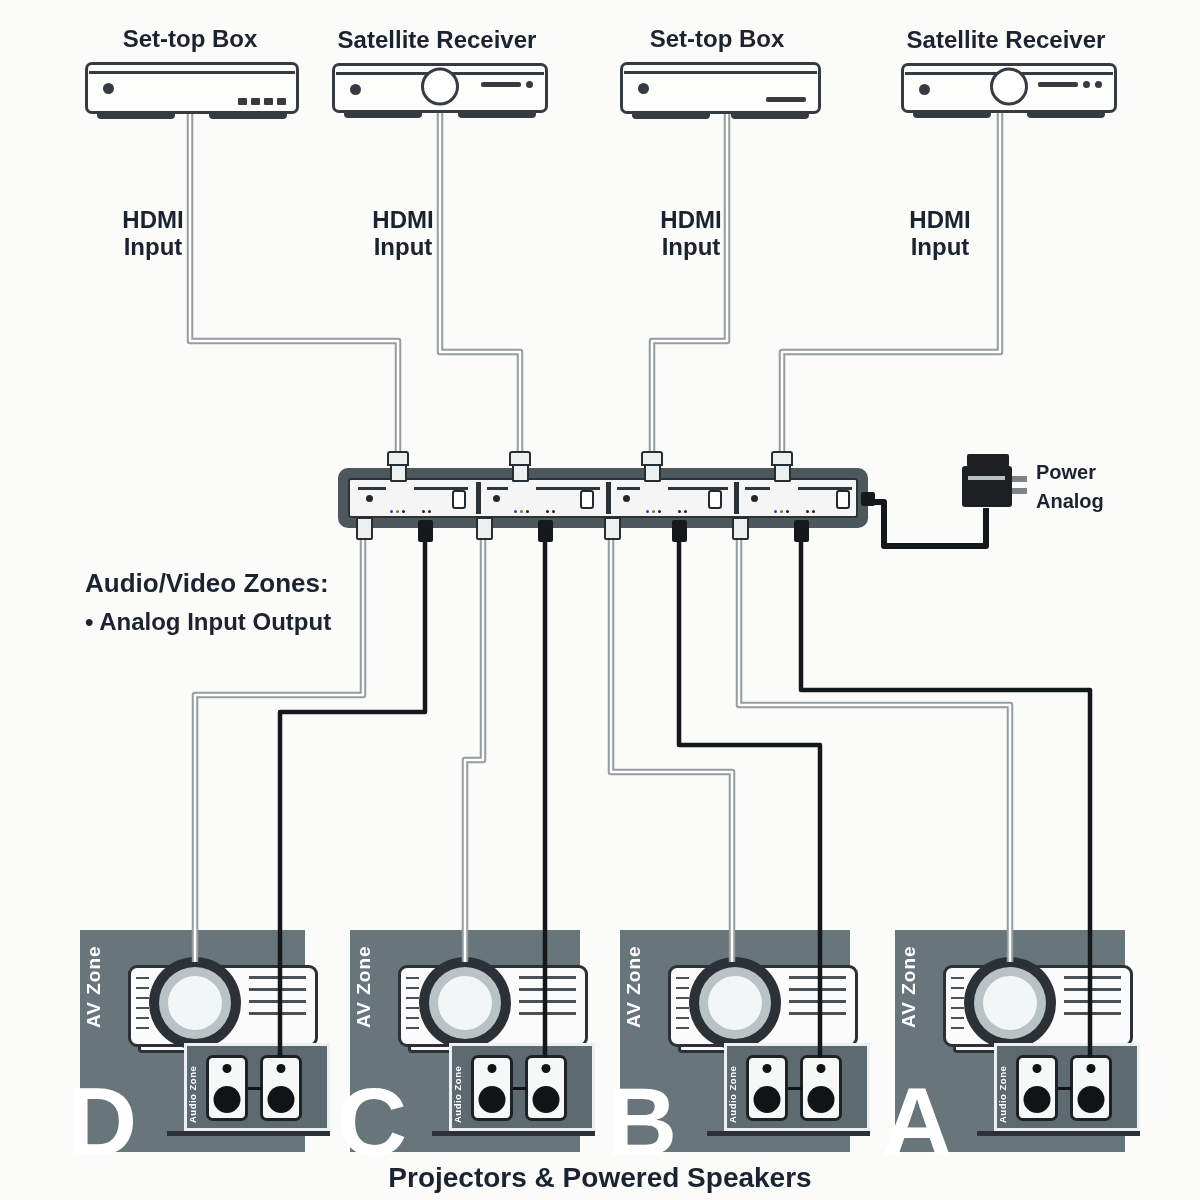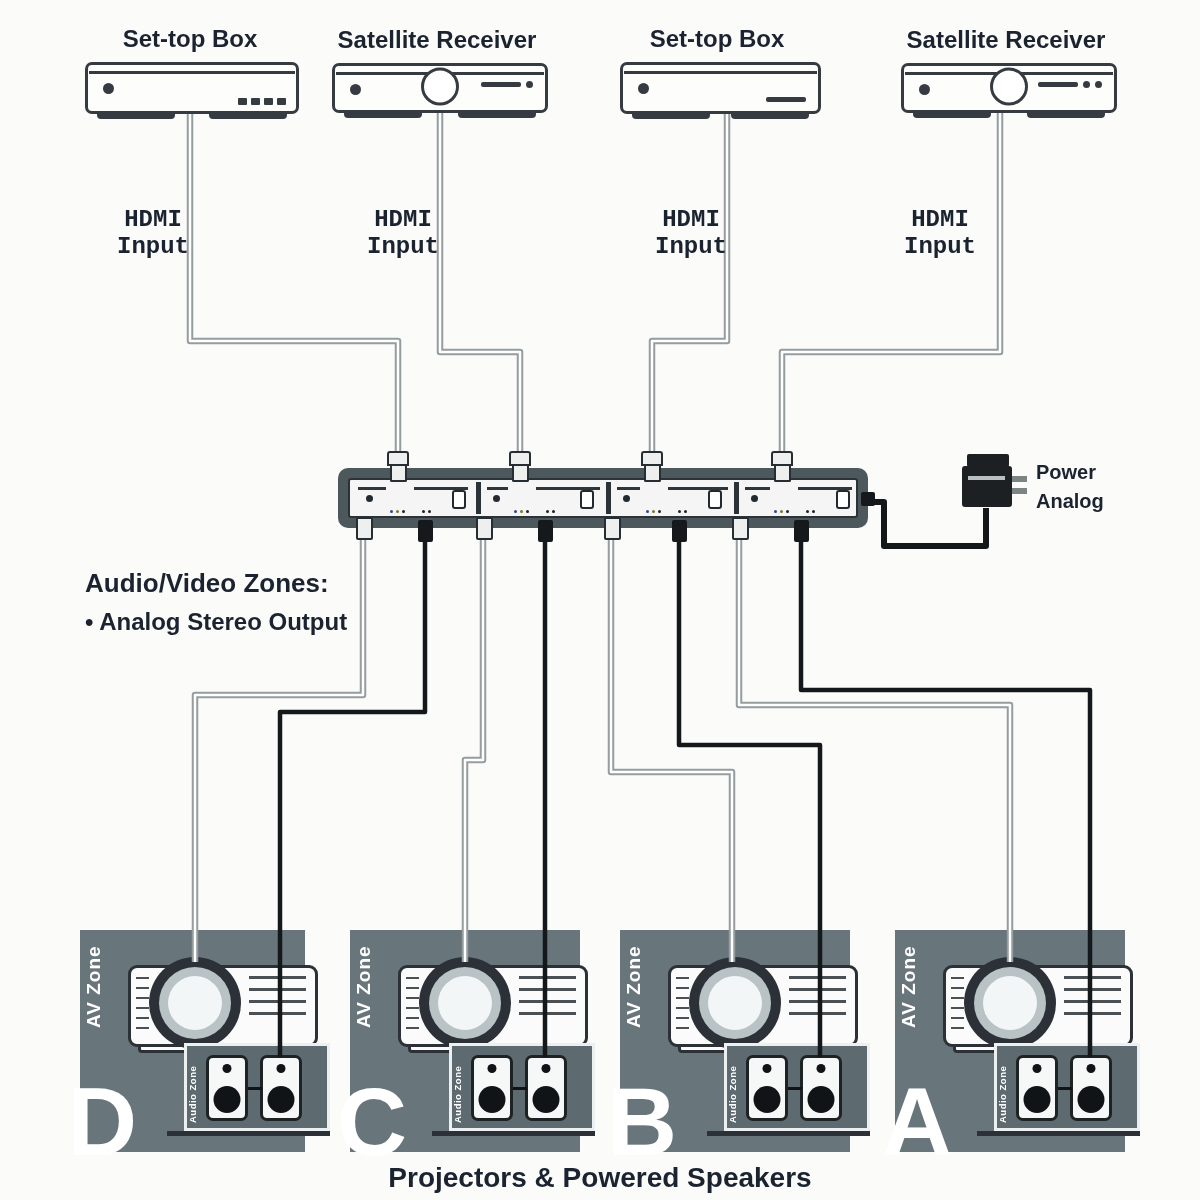--- a/index.html
+++ b/index.html
@@ -7,21 +7,21 @@
     --switcher-body:#4d585c; --switcher-panel:#f4f5f4;
     --device-line:#353b40; --cable-gray:#959d9e; --cable-black:#15181b;
     --bg:#fbfbfa;
   }
   html,body{margin:0;padding:0;}
   body{background:var(--bg);font-family:"Liberation Sans",sans-serif;}
   .canvas{position:relative;width:1200px;height:1200px;background:var(--bg);overflow:hidden;}
 
   
   .src-label{position:absolute;transform:translateX(-50%);font-size:24px;font-weight:700;color:var(--ink);white-space:nowrap;z-index:4;}
-  .hdmi-label{position:absolute;transform:translateX(-50%);text-align:center;font-size:24px;font-weight:700;color:var(--ink);line-height:27px;z-index:4;font-family:Liberation Mono, monospace;}
+  .hdmi-label{position:absolute;transform:translateX(-50%);text-align:center;font-size:24px;font-weight:700;color:var(--ink);line-height:27px;z-index:4;}
   .ps-label{position:absolute;left:1036px;top:458px;font-size:20px;font-weight:700;color:var(--ink);line-height:29px;z-index:4;}
   .note{position:absolute;left:85px;top:568px;color:var(--ink);z-index:4;}
   .note-title{font-size:26px;font-weight:700;}
   .note-li{font-size:24px;font-weight:700;margin-top:9px;}
   .caption{position:absolute;left:0;top:1162px;width:1200px;text-align:center;font-size:28px;font-weight:700;color:var(--ink);z-index:4;}
 
   
   .device{position:absolute;background:#fdfdfc;border:3px solid var(--device-line);border-radius:7px;z-index:3;}
   .dev-topline{position:absolute;left:1px;right:1px;top:6px;height:3px;background:var(--device-line);}
   .dev-dot{position:absolute;left:15px;top:18px;width:11px;height:11px;border-radius:50%;background:var(--device-line);}
@@ -278,21 +278,21 @@
     <div class="ps-prong" style="top:22px;"></div>
     <div class="ps-prong" style="top:34px;"></div>
   </div>
   <div class="ps-label">
     <div>Power</div>
     <div>Analog</div>
   </div>
 
   <div class="note">
     <div class="note-title">Audio/Video Zones:</div>
-    <div class="note-li">• Analog Stereo Output</div>
+    <div class="note-li">• Analog Input Output</div>
   </div>
 
   <div class="zone" style="left:80px;width:225px;">
     <div class="avz">AV Zone</div>
     <div class="proj-base"></div>
     <div class="projector">
       <div class="v-left"></div>
       <div class="v-right"></div>
       <div class="lens">
           <div class="lens-mid"></div>

